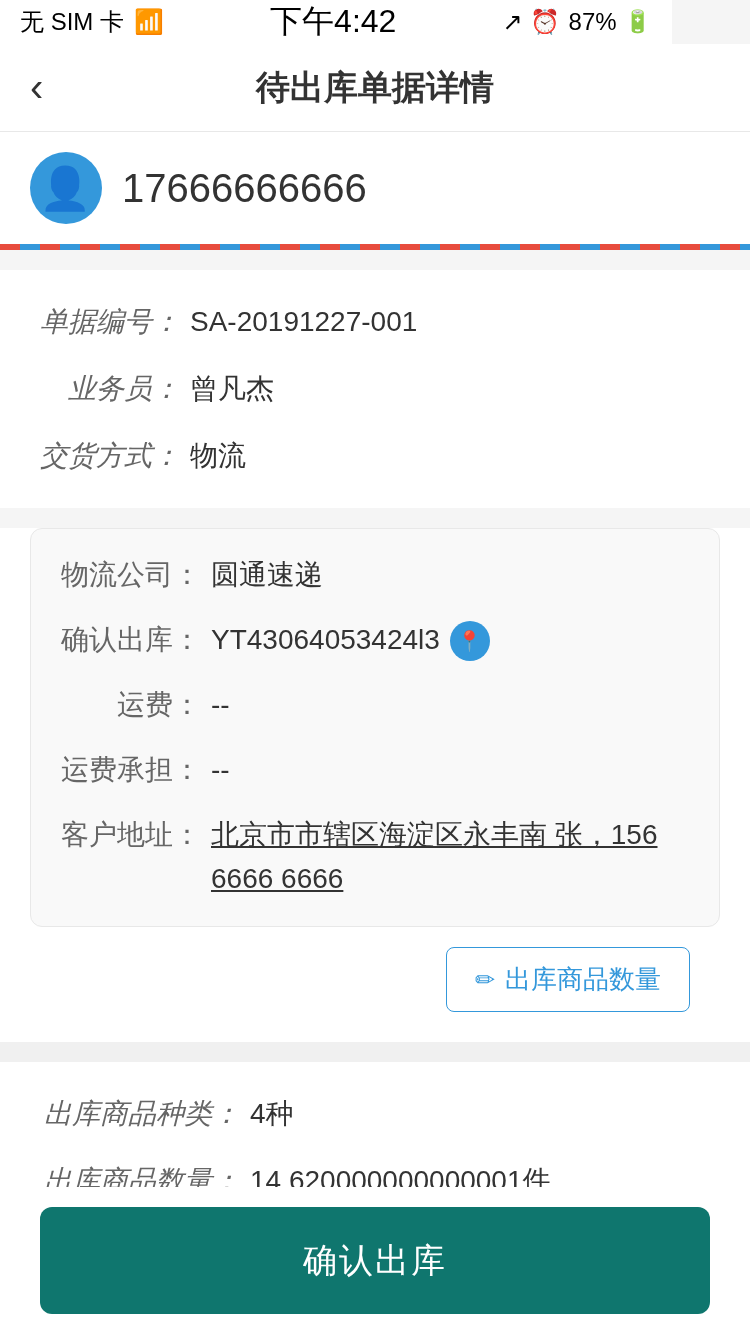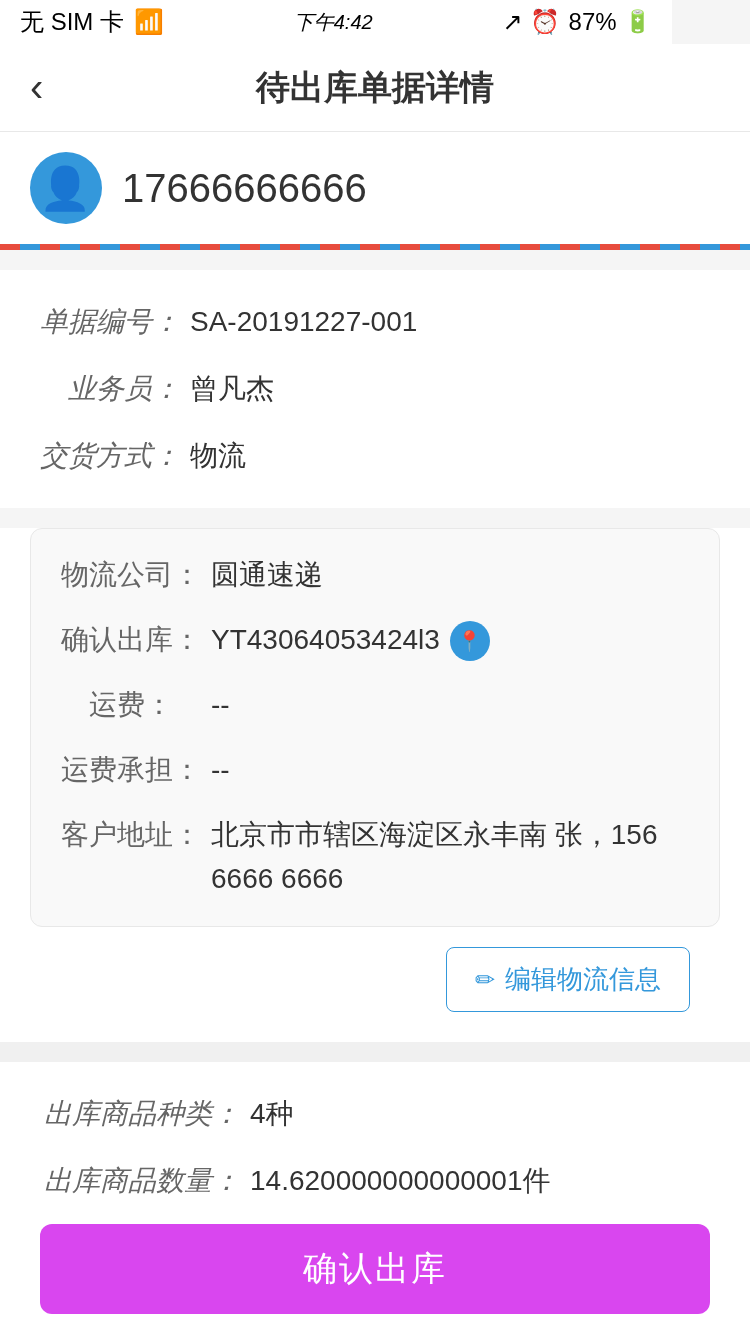--- a/index.html
+++ b/index.html
@@ -132,21 +132,21 @@
       display: flex;
       align-items: flex-start;
       margin-bottom: 20px;
       font-size: 28px;
       line-height: 1.6;
     }
     .logistics-row:last-child { margin-bottom: 0; }
     .logistics-label {
       color: #666;
       min-width: 140px;
-      text-align: center;
+      text-align: right;
       flex-shrink: 0;
     }
     .logistics-value {
       color: #333;
       margin-left: 10px;
       flex: 1;
       display: flex;
       align-items: center;
       gap: 10px;
     }
@@ -213,22 +213,22 @@
     .confirm-btn-bar {
       width: 750px;
       background: #fff;
       padding: 20px 40px;
       position: fixed;
       bottom: 0;
       left: 0;
     }
     .confirm-btn {
       width: 100%;
-      height: 90px;
-      background: #d946ef;
+      height: 107px;
+      background: #0f766e;
       border-radius: 12px;
       border: none;
       color: #fff;
       font-size: 34px;
       font-weight: 500;
       cursor: pointer;
       letter-spacing: 2px;
     }
 
     .content-area {
@@ -241,21 +241,21 @@
     }
   </style>
 </head>
 <body>
 
 <div class="status-bar">
   <div class="status-left">
     <span>无 SIM 卡</span>
     <span>📶</span>
   </div>
-  <div style="font-size:20px;font-weight:500;font-style:italic;">下午4:42</div>
+  <div style="font-size:32px;font-weight:500;">下午4:42</div>
   <div class="status-right">
     <span>↗</span>
     <span>⏰</span>
     <span>87%</span>
     <span style="font-size:22px;">🔋</span>
   </div>
 </div>
 
 <div class="nav-bar">
   <span class="nav-back">‹</span>
@@ -304,28 +304,28 @@
       <div class="logistics-row">
         <span class="logistics-label">运费：</span>
         <span class="logistics-value">--</span>
       </div>
       <div class="logistics-row">
         <span class="logistics-label">运费承担：</span>
         <span class="logistics-value">--</span>
       </div>
       <div class="logistics-row">
         <span class="logistics-label">客户地址：</span>
-        <span class="logistics-value" style="display:block;">北京市市辖区海淀区永丰南  张，156 6666 6666</span>
+        <span class="logistics-value" style="display:block;text-decoration:underline;">北京市市辖区海淀区永丰南  张，156 6666 6666</span>
       </div>
     </div>
 
     <div class="edit-btn">
       <button class="btn-outline">
         <span class="edit-icon">✏</span>
-        <span>编辑物流信息</span>
+        <span>出库商品数量</span>
       </button>
     </div>
   </div>
 
   <div class="divider"></div>
 
   <div class="goods-section">
     <div class="info-row">
       <span class="info-label" style="min-width:200px;">出库商品种类：</span>
       <span class="info-value">4种</span>

